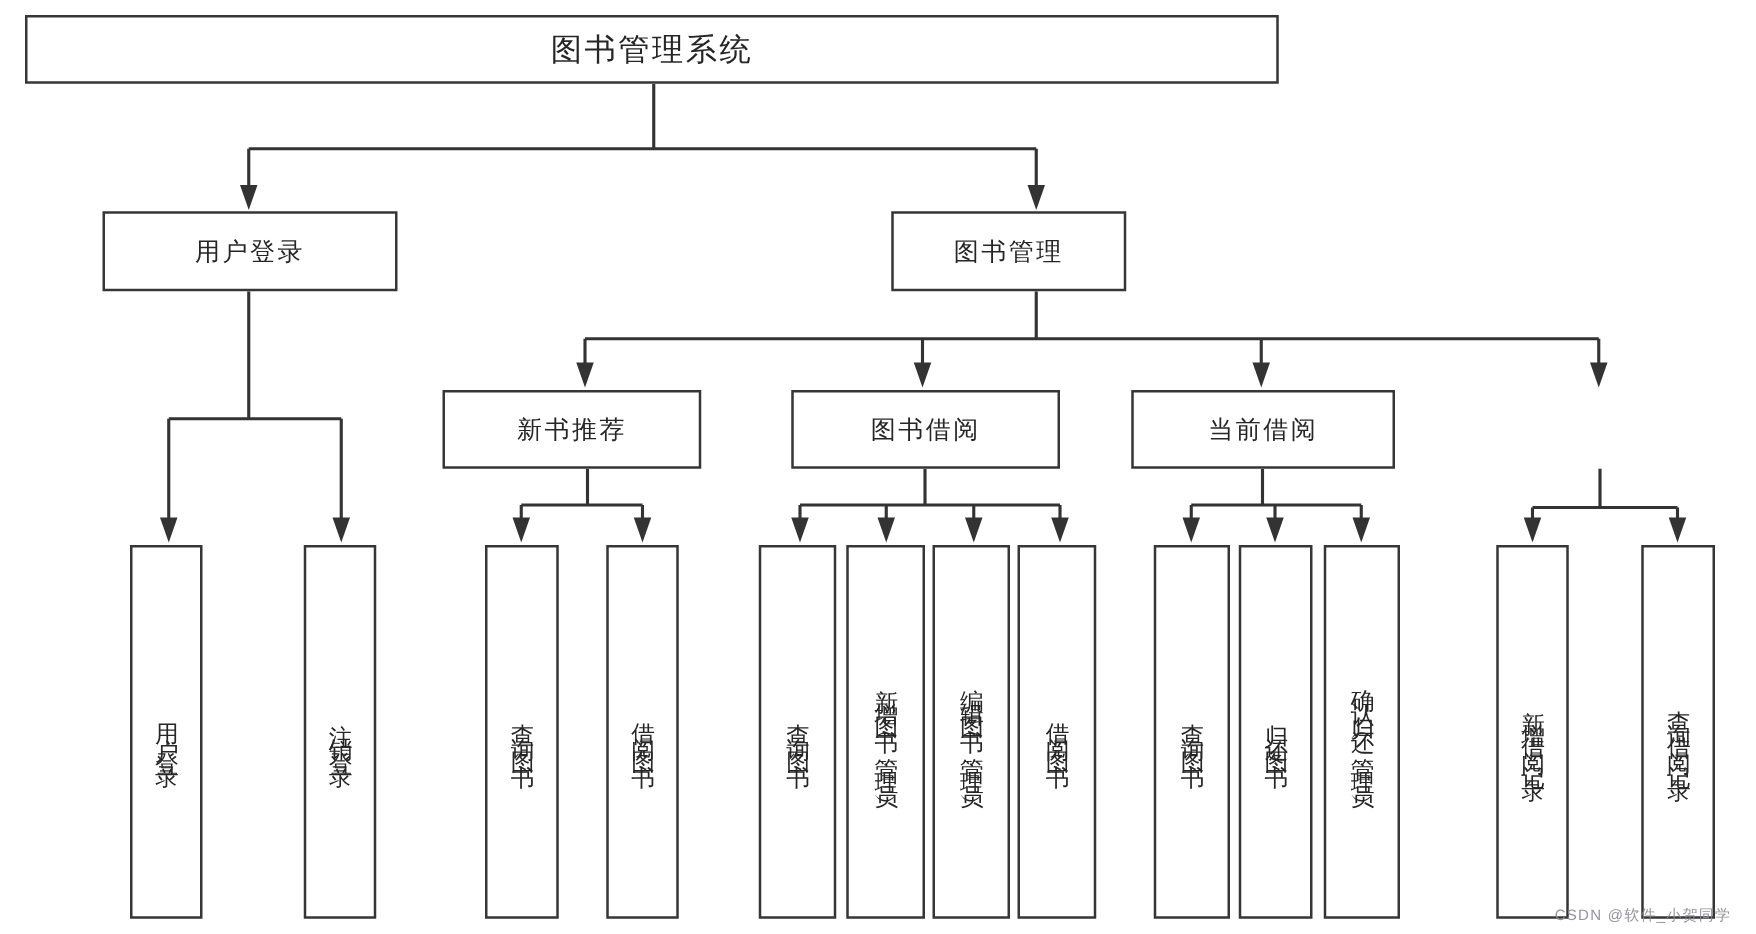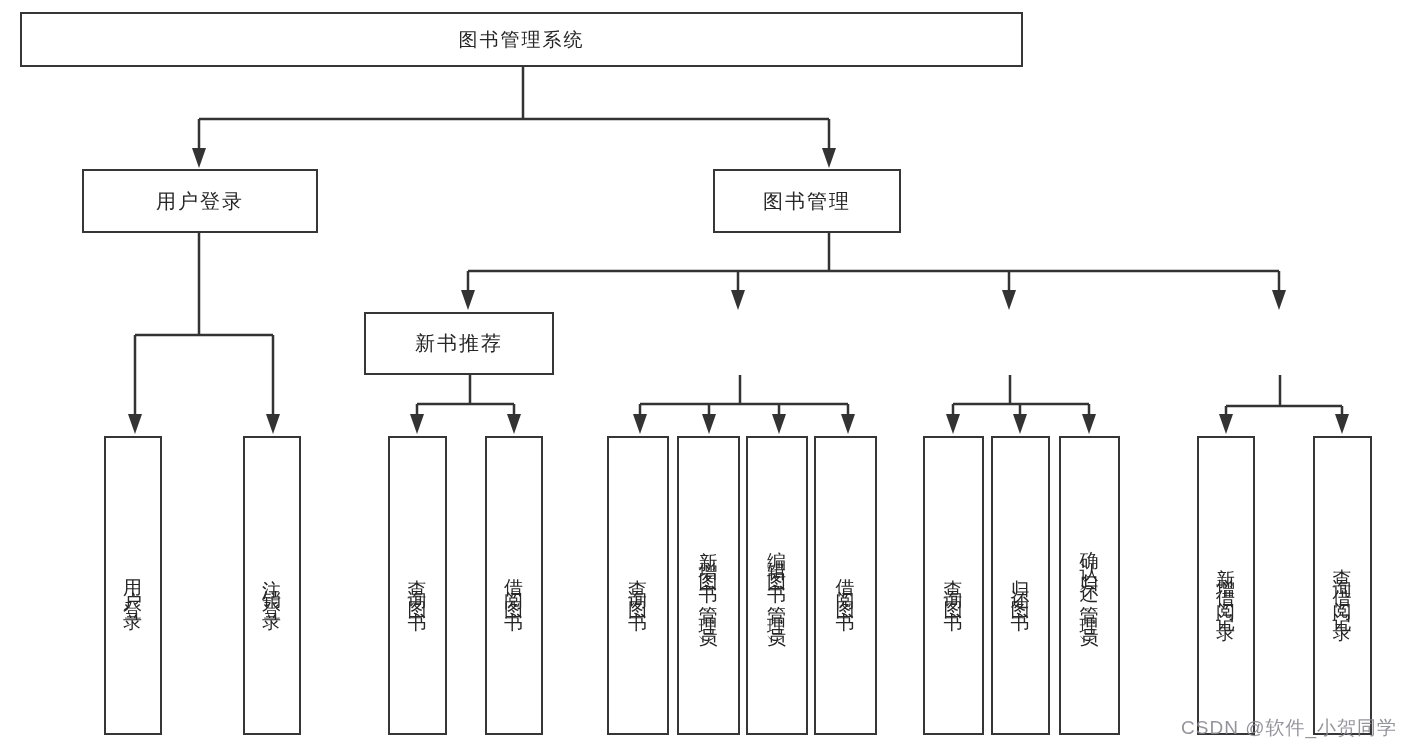--- a/index.html
+++ b/index.html
@@ -40,23 +40,23 @@
   .node.vert {
     writing-mode: vertical-rl;
     text-orientation: mixed;
     font-size: 19px;
     letter-spacing: 11px;
     white-space: normal;
     line-height: 1;
   }
   .watermark {
     position: absolute;
-    right: 8px;
+    right: 20px;
     bottom: 6px;
-    font-size: 19px;
+    font-size: 12px;
     color: rgba(136, 136, 146, 0.9);
     letter-spacing: 1px;
     z-index: 3;
   }
 </style>
 </head>
 <body>
 
 <div class="canvas">
 
@@ -93,26 +93,28 @@
       <polygon points="772,414 786,414 779,434"></polygon>
       <polygon points="841,414 855,414 848,434"></polygon>
       <polygon points="946,414 960,414 953,434"></polygon>
       <polygon points="1013,414 1027,414 1020,434"></polygon>
       <polygon points="1082,414 1096,414 1089,434"></polygon>
       <polygon points="1219,414 1233,414 1226,434"></polygon>
       <polygon points="1335,414 1349,414 1342,434"></polygon>
     </g>
   </svg>
 
-  <div class="node" style="left:20px; top:12px; width:1003px; height:55px; font-size:19px;">图书管理系统</div>
+  <div class="node" style="left:20px; top:12px; width:1003px; height:55px; font-size:25px;">图书管理系统</div>
 
   <div class="node" style="left:82px; top:169px; width:236px; height:64px;">用户登录</div>
   <div class="node" style="left:713px; top:169px; width:188px; height:64px;">图书管理</div>
 
-  <div class="node" style="left:364px; top:312px; width:190px; height:63px;">新书推荐</div>
+  <div class="node" style="left:354px; top:312px; width:207px; height:63px;">新书推荐</div>
+  <div class="node" style="left:633px; top:312px; width:215px; height:63px;">图书借阅</div>
+  <div class="node" style="left:905px; top:312px; width:211px; height:63px;">当前借阅</div>
 
   <div class="node vert" style="left:104px; top:436px; width:58px; height:299px;">用户登录</div>
   <div class="node vert" style="left:243px; top:436px; width:58px; height:299px;">注销登录</div>
 
   <div class="node vert" style="left:388px; top:436px; width:59px; height:299px;">查询图书</div>
   <div class="node vert" style="left:485px; top:436px; width:58px; height:299px;">借阅图书</div>
 
   <div class="node vert" style="left:607px; top:436px; width:62px; height:299px;">查询图书</div>
   <div class="node vert" style="left:677px; top:436px; width:63px; height:299px;">新增图书（管理员）</div>
   <div class="node vert" style="left:746px; top:436px; width:62px; height:299px;">编辑图书（管理员）</div>

